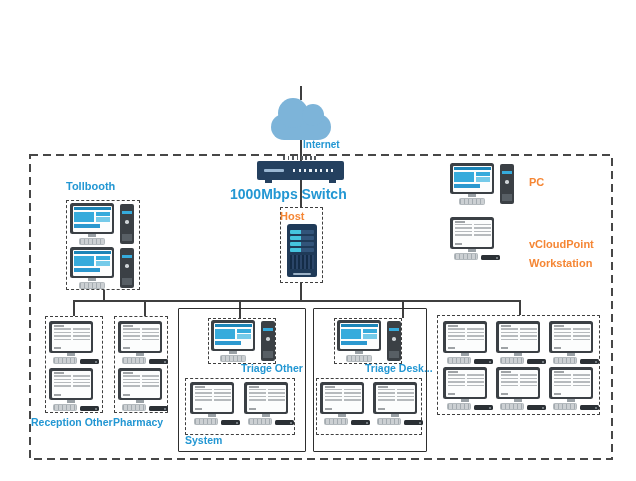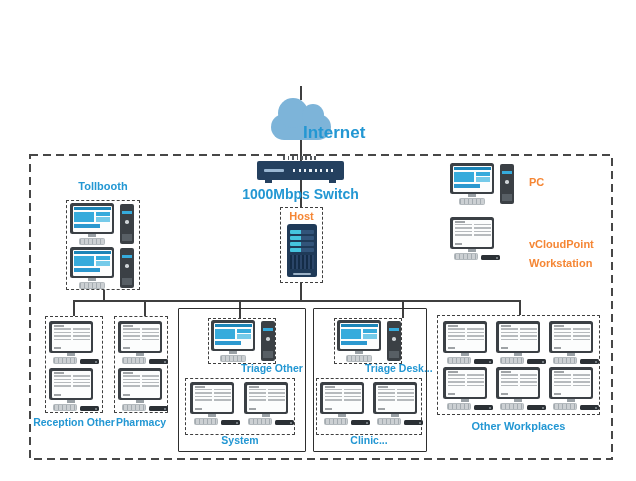--- a/index.html
+++ b/index.html
@@ -4,24 +4,24 @@
 <style>
   html,body{margin:0;padding:0;background:#fff}
   .canvas{position:relative;width:636px;height:481px;background:#ffffff;
           font-family:"Liberation Sans",sans-serif;overflow:hidden}
   .abs{position:absolute}
 
   
   .title{position:absolute;left:94px;top:56px;width:400px;text-align:center;
          font-size:13px;font-weight:bold;color:#3e4144;letter-spacing:.2px}
   .lbl{position:absolute;font-weight:bold;font-size:10.5px;color:#2397d3;white-space:nowrap}
-  .lbl.c{text-align:center}
+  .lbl.c{text-align:left}
   .lbl.orange{color:#f58634}
   #lbl-tollbooth{left:66px;top:180px;width:74px;font-size:11px}
-  #lbl-internet{left:303px;top:123px;font-size:17px}
+  #lbl-internet{left:303px;top:139px;font-size:10px}
   #lbl-switch{left:230px;top:186px;width:141px;font-size:14px}
   #lbl-host{left:280px;top:210px;width:43px;font-size:11px}
   #lbl-reception{left:31px;top:416px;width:86px}
   #lbl-pharmacy{left:113px;top:416px;width:56px}
   #lbl-triage1{left:241px;top:362px}
   #lbl-clinic1{left:185px;top:434px;width:110px}
   #lbl-triage2{left:365px;top:362px}
   #lbl-clinic2{left:316px;top:434px;width:106px}
   #lbl-other{left:437px;top:420px;width:163px;font-size:11px}
   #legend-pc-label{left:529px;top:176px;font-size:11px}
@@ -365,21 +365,20 @@
             <i class="w-c1"></i>
             <i class="w-c2"></i>
             <i class="w-e"></i>
           </i>
         </i>
         <i class="neck"></i>
         <i class="kbd"></i>
         <i class="tclient"></i>
       </span>
     </div>
-  <div class="lbl c" id="lbl-clinic2">Clinic...</div>
 
   <div class="box" id="box-other"></div>
   <div class="devices" id="dev-other">
       <span class="dev ws-icon">
         <i class="mon">
           <i class="scr">
             <i class="w-t"></i>
             <i class="w-c1"></i>
             <i class="w-c2"></i>
             <i class="w-e"></i>
@@ -448,21 +447,20 @@
             <i class="w-c1"></i>
             <i class="w-c2"></i>
             <i class="w-e"></i>
           </i>
         </i>
         <i class="neck"></i>
         <i class="kbd"></i>
         <i class="tclient"></i>
       </span>
     </div>
-  <div class="lbl c" id="lbl-other">Other Workplaces</div>
 
   <div class="devices" id="dev-legend-pc">
       <span class="dev pc-icon">
         <i class="mon">
           <i class="scr">
             <i class="s-hdr"></i>
             <i class="s-p1"></i>
             <i class="s-p2"></i>
             <i class="s-p3"></i>
             <i class="s-p4"></i>

